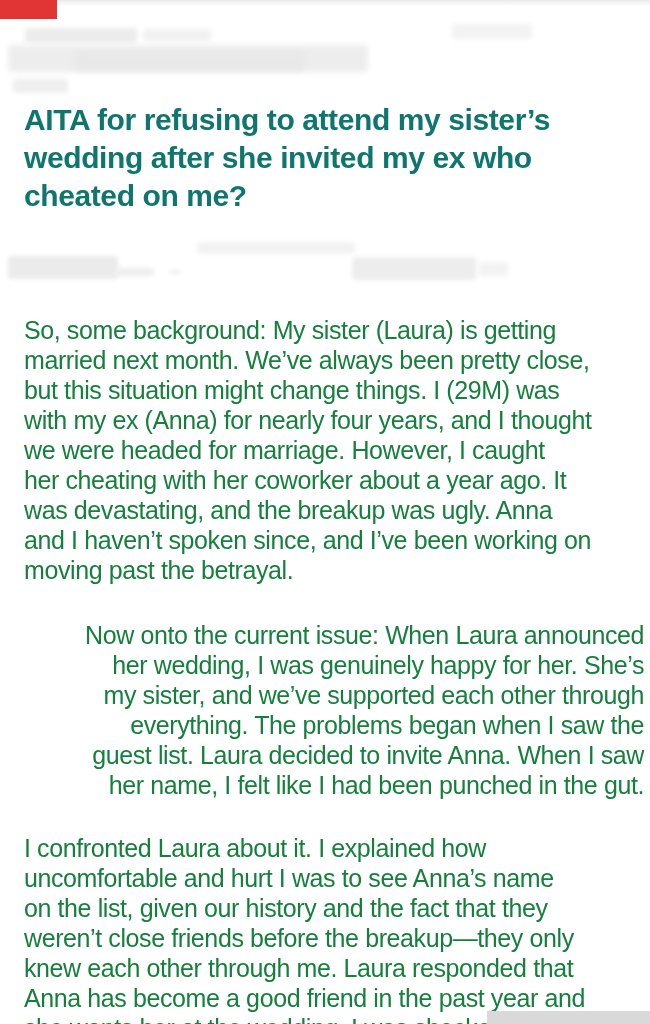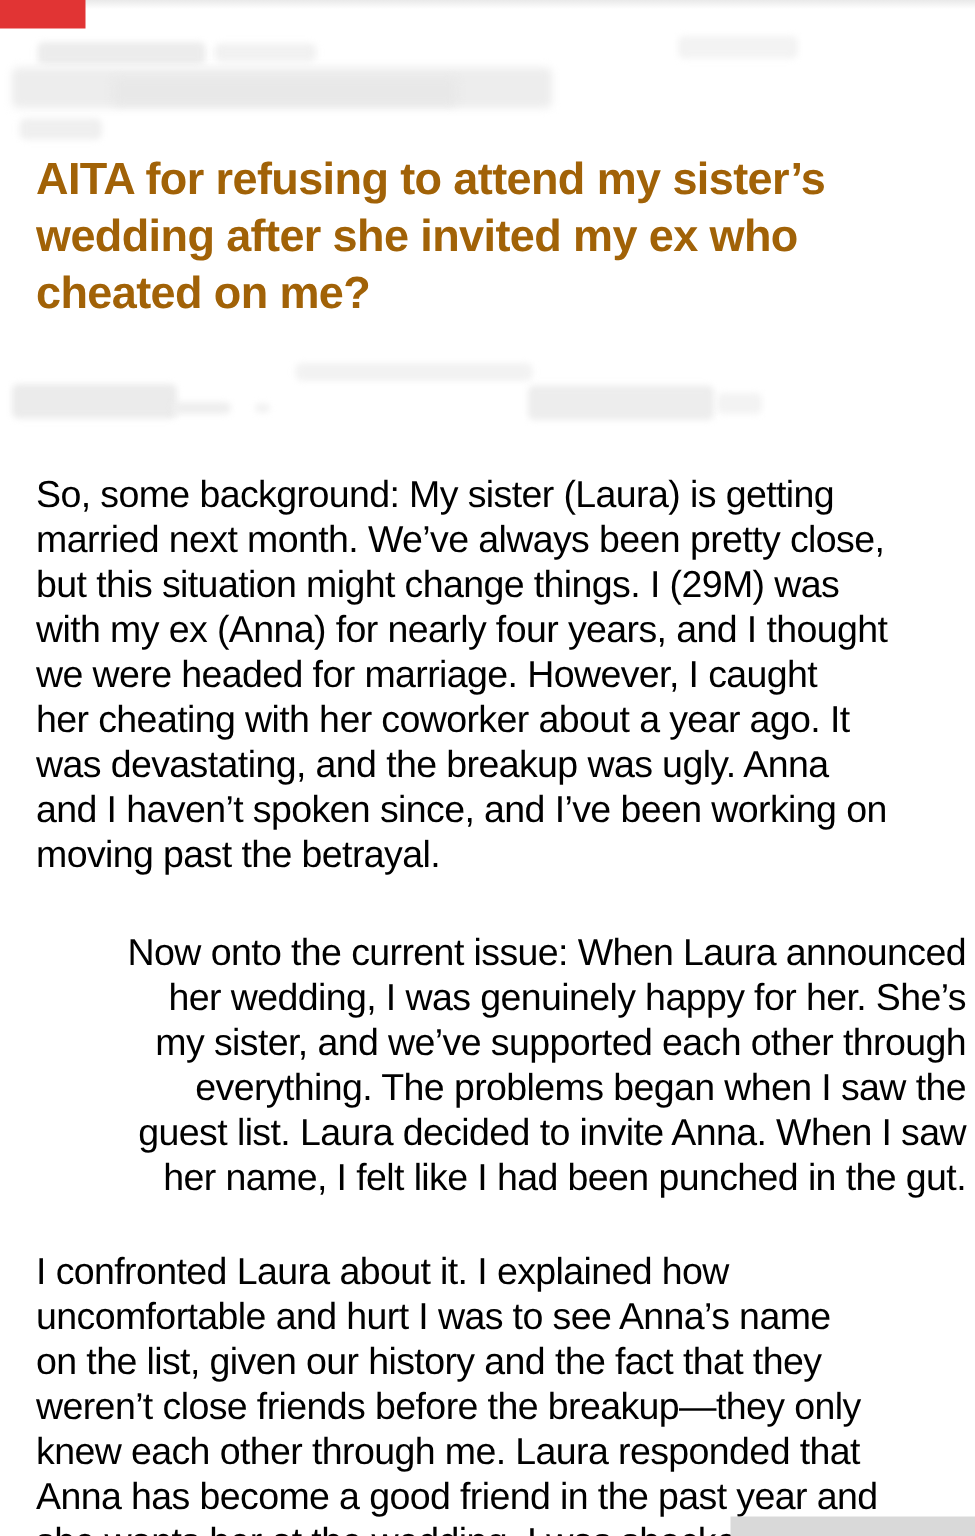--- a/index.html
+++ b/index.html
@@ -39,33 +39,33 @@
 
   .title {
     position: absolute;
     left: 24px; top: 101px;
     margin: 0;
     width: 615px;
     font-size: 30px;
     font-weight: bold;
     line-height: 38px;
     letter-spacing: -0.4px;
-    color: #a16207;
+    color: #0f766e;
     white-space: pre;
   }
   .body {
     position: absolute;
     left: 24px;
     margin: 0;
     width: 620px;
     font-size: 25px;
     font-weight: 400;
     line-height: 30px;
     letter-spacing: -0.4px;
-    color: #000000;
+    color: #15803d;
     white-space: pre;
   }
   .p1 { top: 315px; }
   .p2 { top: 620px; text-align: right; }
   .p3 { top: 833px; }
 
   .bottom-bar {
     position: absolute;
     left: 487px; top: 1011px;
     width: 163px; height: 13px;

